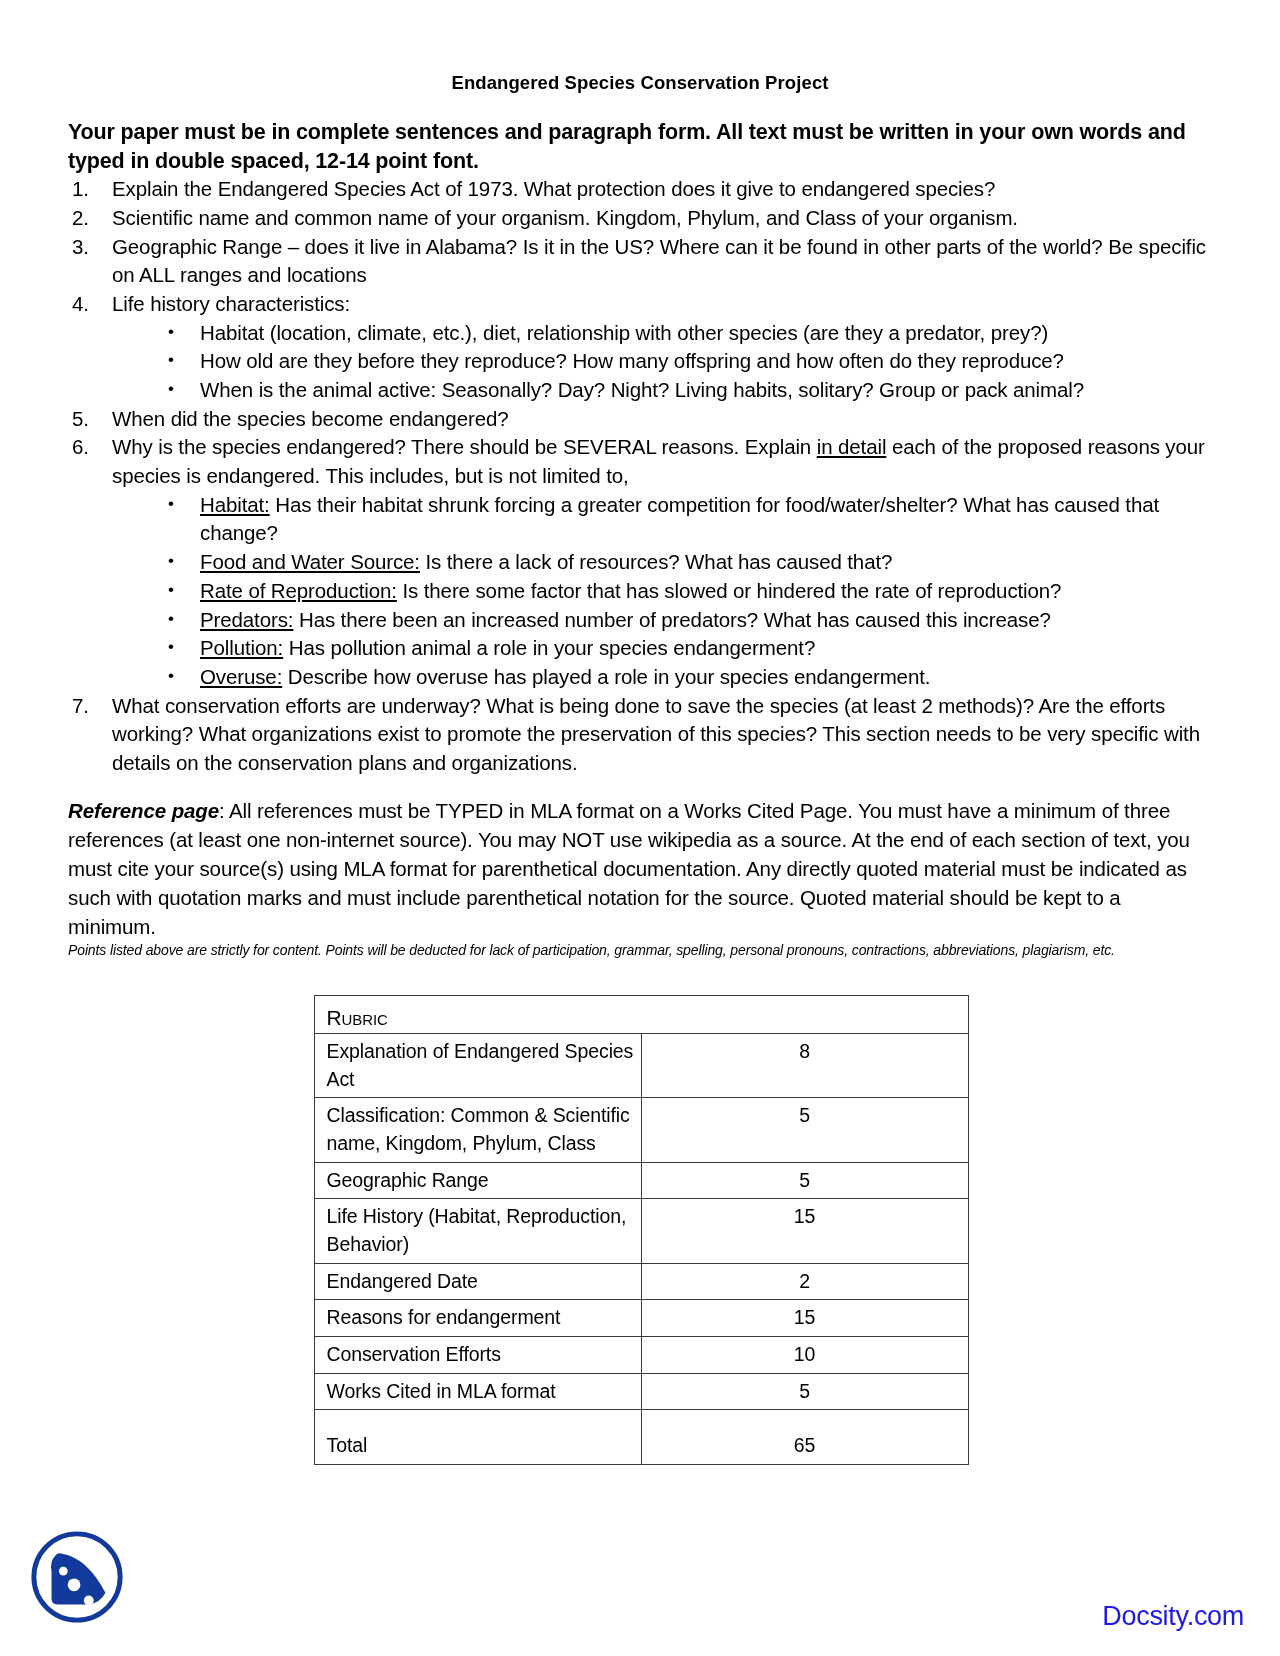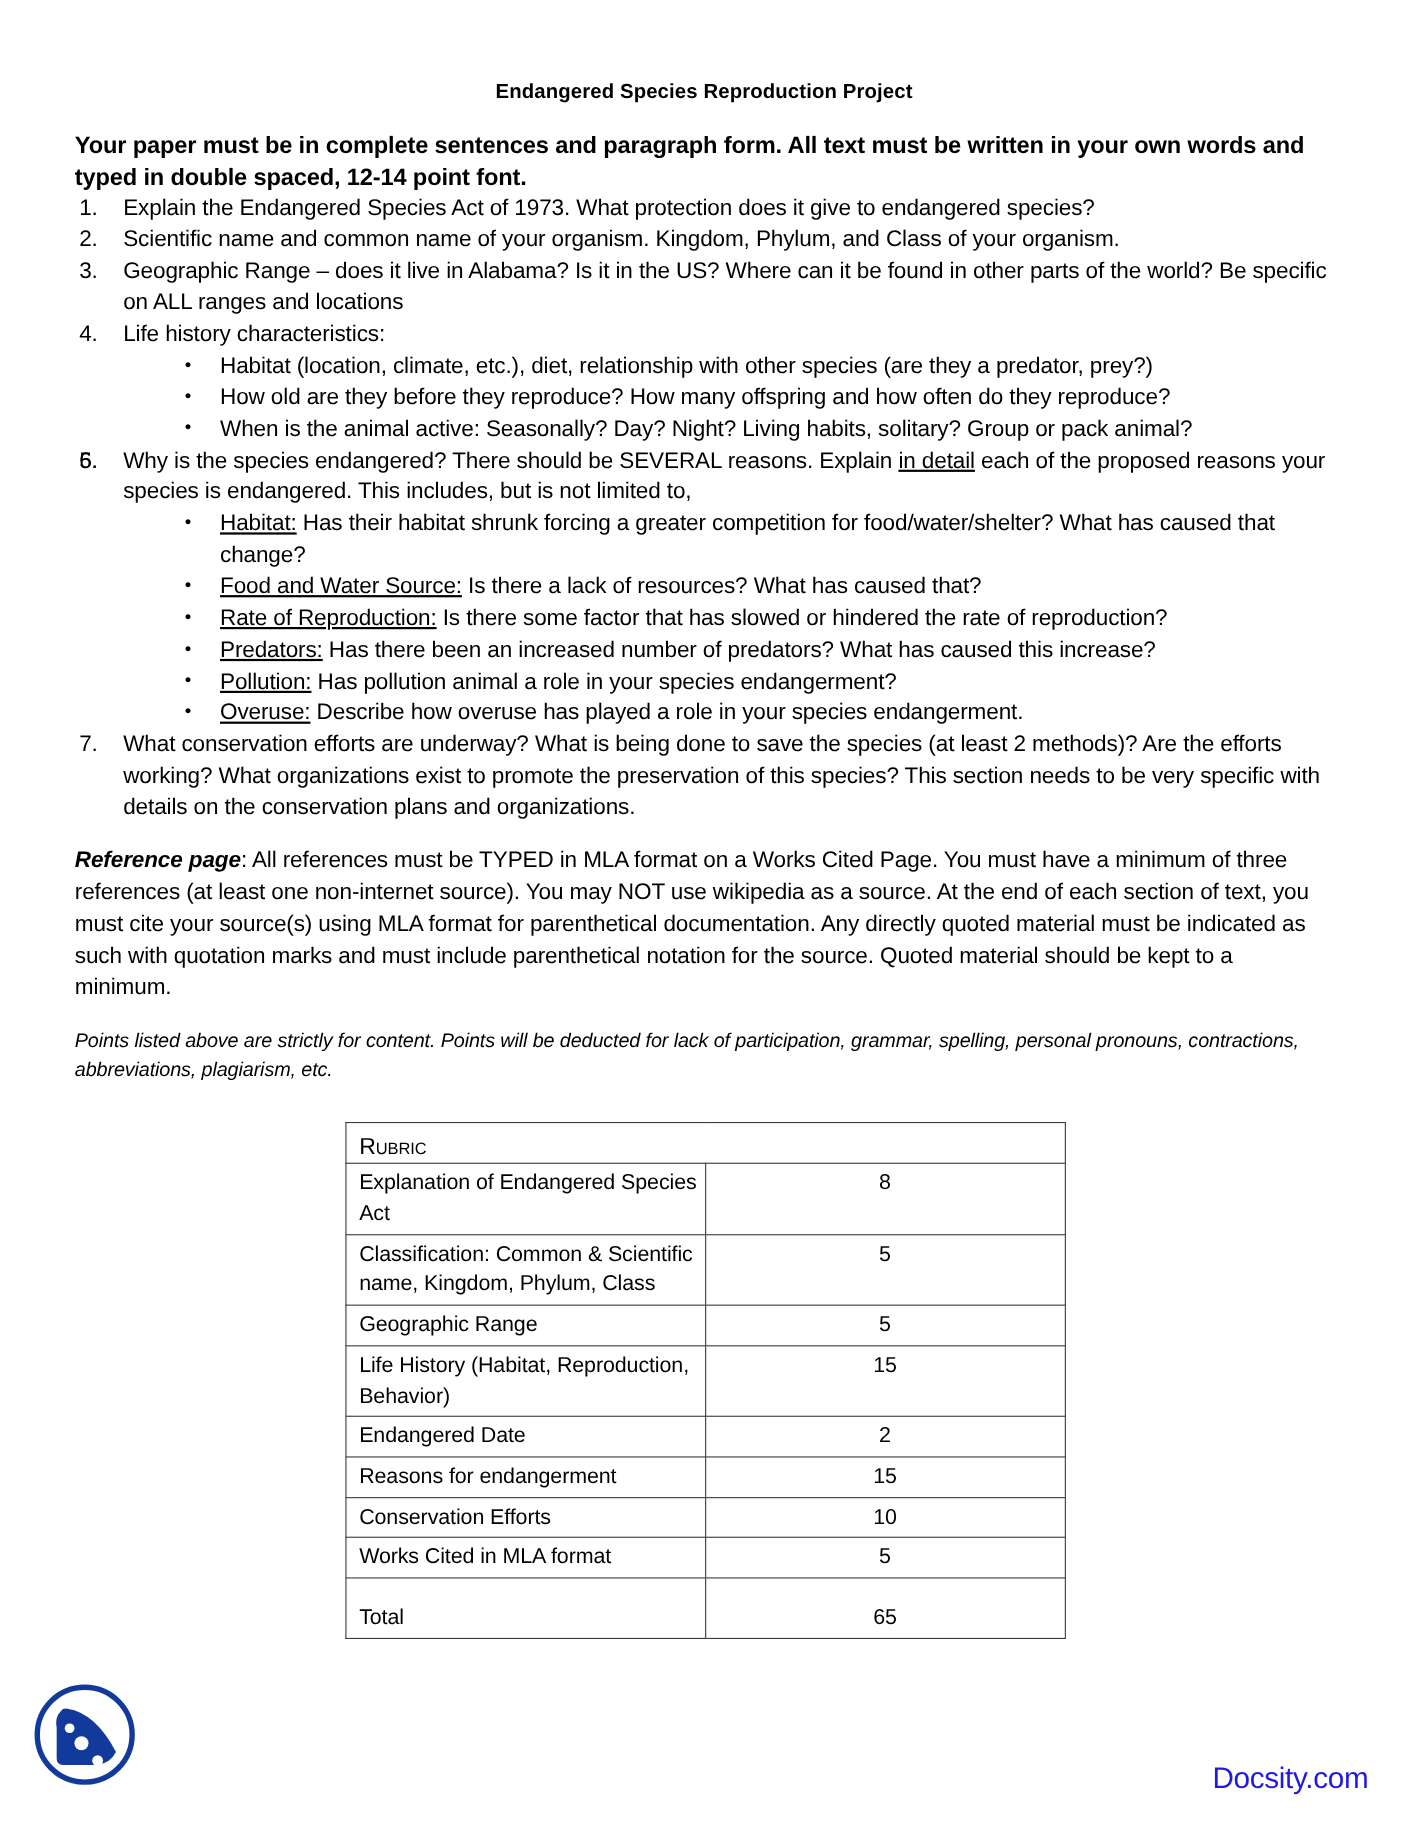--- a/index.html
+++ b/index.html
@@ -73,24 +73,23 @@
   }
   .u { text-decoration: underline; }
   .para {
     font-size: 20.5px;
     line-height: 1.42;
     margin-top: 18px;
     letter-spacing: -0.12px;
   }
   .para b { font-weight: bold; font-style: italic; }
   .note {
-    font-size: 18px;
+    font-size: 14px;
     line-height: 1.42;
     font-style: italic;
-    margin-top: 22px;
     letter-spacing: -0.12px;
   }
   table.rubric {
     border-collapse: collapse;
     margin: 34px auto 0 auto;
     width: 655px;
     table-layout: fixed;
   }
   table.rubric td {
     border: 1.6px solid #3a3a3a;
@@ -128,21 +127,21 @@
     font-size: 27px;
     font-family: "Liberation Sans", sans-serif;
     letter-spacing: -0.3px;
   }
 </style>
 </head>
 <body>
 
 <div class="page">
 
-  <div class="doc-title">Endangered Species Reproduction Project</div>
+  <div class="doc-title">Endangered Species Conservation Project</div>
 
   <div class="content">
 
     <div class="intro">Your paper must be in complete sentences and paragraph form.  All text must be written in your own words and typed in double spaced, 12-14 point font.</div>
 
     <ol class="main-list">
 
       <li>
         <span class="num">1.</span>
         <span>Explain the Endangered Species Act of 1973. What protection does it give to endangered species?</span>
@@ -172,20 +171,21 @@
           </li>
           <li>
             <span class="bullet">•</span>
             <span>When is the animal active: Seasonally? Day? Night? Living habits, solitary? Group or pack animal?</span>
           </li>
         </ul>
       </li>
 
       <li>
         <span class="num">5.</span>
+        <span>When did the species become endangered?</span>
       </li>
 
       <li>
         <span class="num">6.</span>
         <span>Why is the species endangered? There should be SEVERAL reasons. Explain </span><span class="u">in detail</span><span> each of the proposed reasons your species is endangered. This includes, but is not limited to,</span>
         <ul class="sub-list">
           <li>
             <span class="bullet">•</span>
             <span class="u">Habitat:</span><span> Has their habitat shrunk forcing a greater competition for food/water/shelter? What has caused that change?</span>
           </li>

